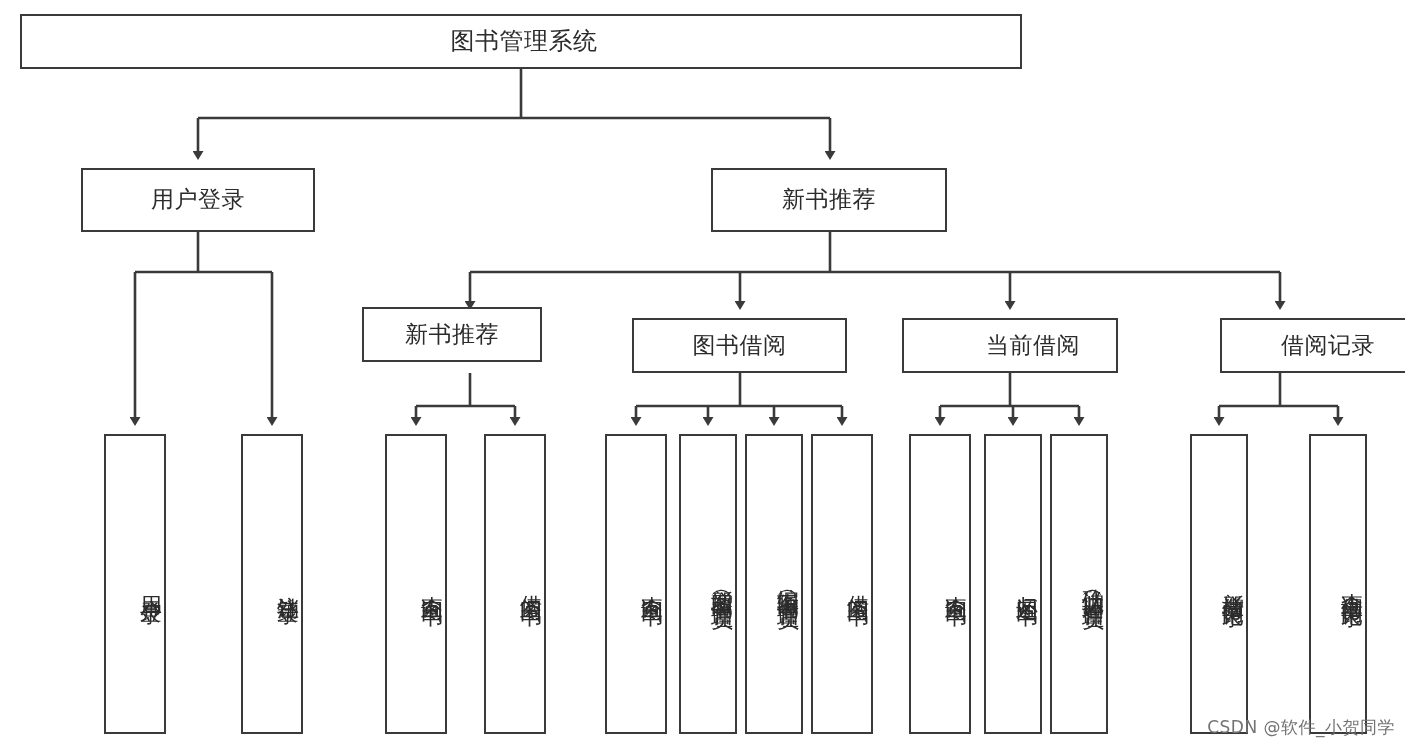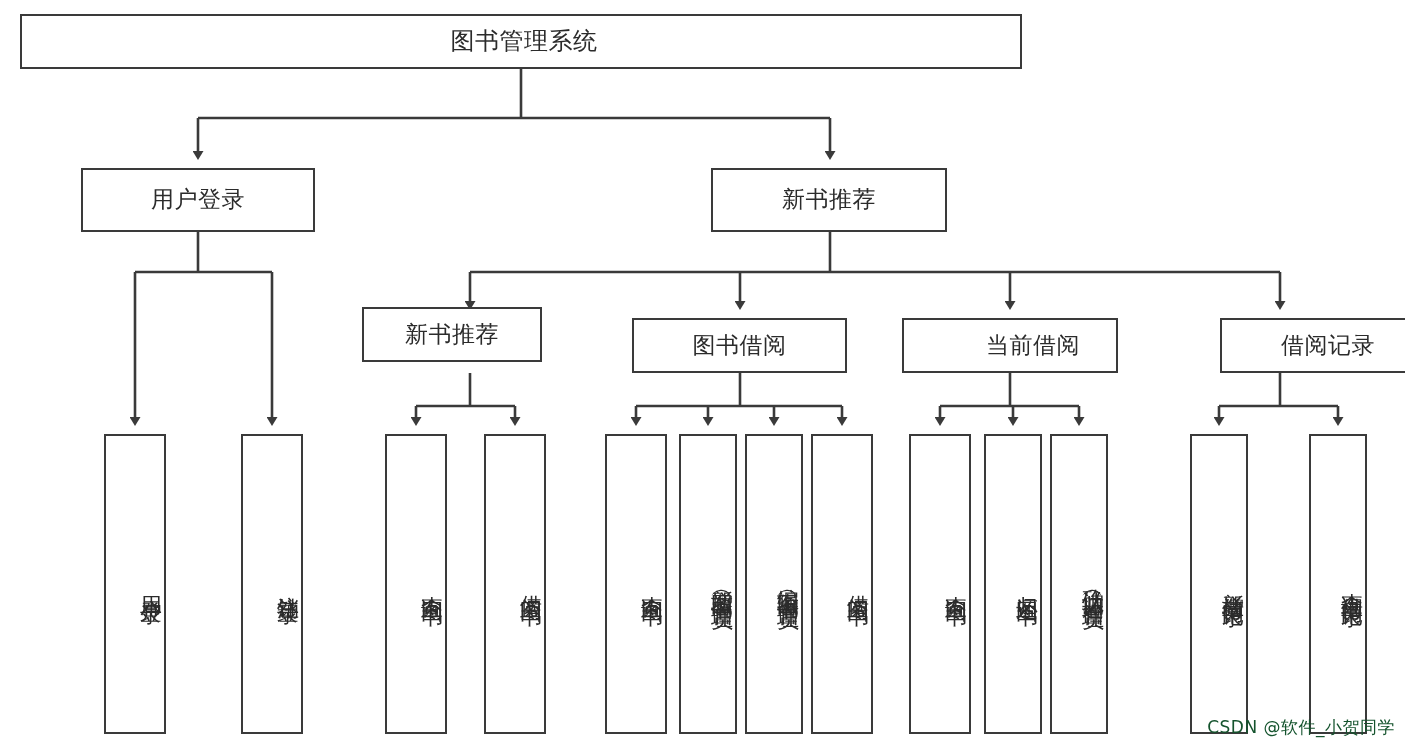--- a/index.html
+++ b/index.html
@@ -57,21 +57,21 @@
     writing-mode: vertical-rl;
     text-orientation: upright;
     white-space: nowrap;
     display: block;
   }
   .watermark {
     position: absolute;
     right: 10px;
     bottom: 8px;
     font-size: 17px;
-    color: #14532d;
+    color: #737373;
     letter-spacing: 0.5px;
     white-space: nowrap;
     font-family: "DejaVu Sans", "Liberation Sans", sans-serif;
   }
 </style>
 </head>
 <body>
 
 <div id="canvas">
 

